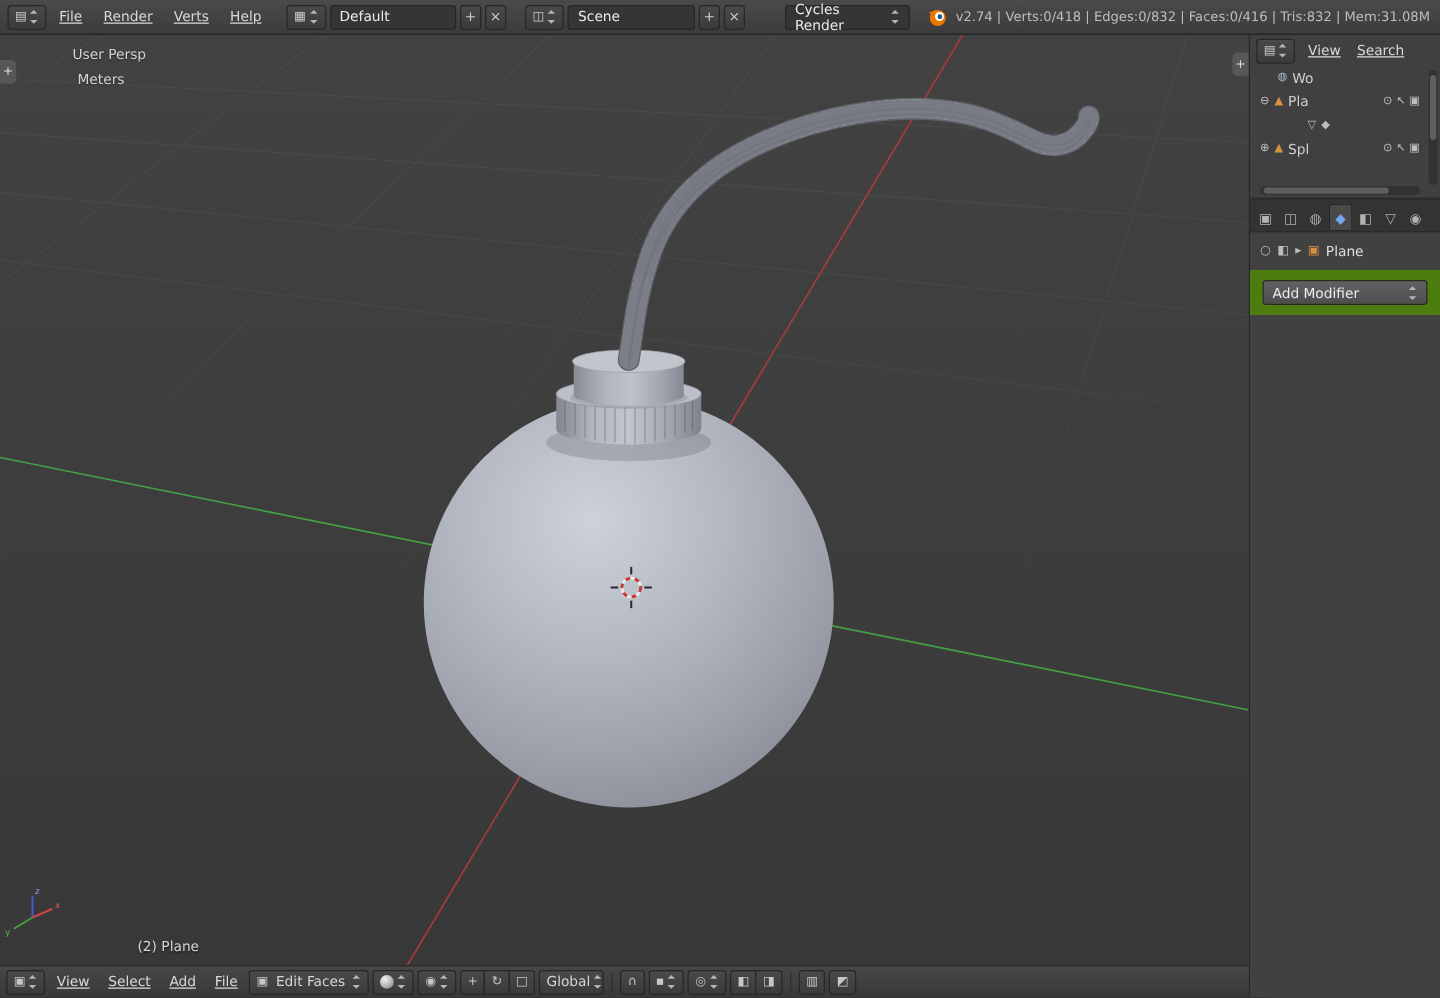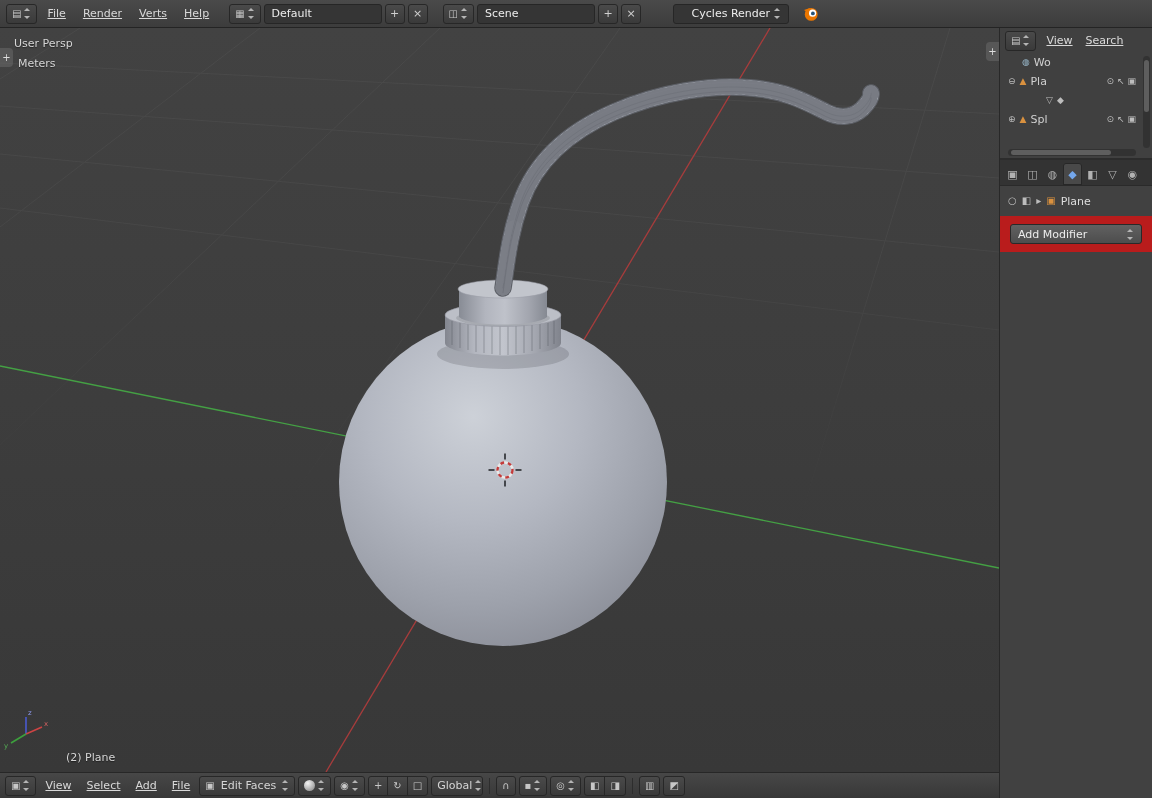--- a/index.html
+++ b/index.html
@@ -17,21 +17,21 @@
   .fld.engine{width:116px;justify-content:flex-end;margin-left:29px;}
   .dda{width:7px;height:11px;position:relative;display:inline-block;flex:0 0 auto;}
   .dda::before{content:"";position:absolute;left:0;top:0;border:3.5px solid transparent;border-bottom-color:#b5b5b5;border-top-width:0;}
   .dda::after{content:"";position:absolute;left:0;bottom:0;border:3.5px solid transparent;border-top-color:#b5b5b5;border-bottom-width:0;}
   .gly{font-size:10px;line-height:1;color:#c7c7c7;}
   .stats{margin-left:auto;font-size:10.5px;color:#bdbdbd;white-space:nowrap;padding-right:2px;}
   .main{display:flex;height:770px;}
   
   .viewport{position:relative;width:999px;height:770px;flex:0 0 auto;overflow:hidden;background:#3c3c3c;}
   .viewport svg{position:absolute;left:0;top:0;}
-  .ov{position:absolute;font-size:11px;color:#d6d6d6;text-shadow:0 1px 1px rgba(0,0,0,.45);pointer-events:none;}
+  .ov{position:absolute;font-size:11px;color:#d6d6d6;text-shadow:0 1px 1px rgba(0,0,0,.45);pointer-events:none;margin-left:44px;}
   .regiontab{position:absolute;width:13px;height:19px;background:rgba(105,105,105,.55);color:#ddd;font-size:10px;
     display:flex;align-items:center;justify-content:center;}
   .regiontab.left{left:0;top:20px;border-radius:0 4px 4px 0;}
   .regiontab.right{right:0;top:14px;border-radius:4px 0 0 4px;}
   .vfooter{position:absolute;left:0;bottom:0;width:100%;height:26px;box-sizing:border-box;display:flex;align-items:center;gap:3px;
     padding:0 5px;background:linear-gradient(#474747,#383838);border-top:1px solid #272727;}
   .vfooter .menu{line-height:24px;padding:0 6px;}
   .grp{display:inline-flex;}
   .grp .hbtn{border-radius:0;margin-left:-1px;}
   .grp .hbtn:first-child{border-radius:3px 0 0 3px;margin-left:0;}
@@ -50,21 +50,21 @@
   .orowicons{margin-left:auto;display:inline-flex;gap:3px;}
   .vscroll{position:absolute;right:2px;top:28px;width:7px;height:92px;background:#323232;border-radius:4px;}
   .vscroll .thumb{position:absolute;left:1px;top:4px;width:5px;height:52px;background:#5e5e5e;border-radius:3px;}
   .hscroll{position:absolute;left:8px;right:16px;bottom:2px;height:7px;background:#323232;border-radius:4px;}
   .hscroll .thumb{position:absolute;top:1px;left:3px;height:5px;width:78%;background:#5e5e5e;border-radius:3px;}
   .ptabs{height:25px;background:#333333;display:flex;align-items:flex-end;gap:1px;padding:0 3px;border-bottom:1px solid #2a2a2a;}
   .ptab{width:19px;height:22px;display:flex;align-items:center;justify-content:center;font-size:11px;color:#b2b2b2;border-radius:3px 3px 0 0;}
   .ptab.sel{background:#494949;color:#74a7ec;box-shadow:inset 0 0 0 1px #272727;}
   .pcrumb{height:30px;display:flex;align-items:center;gap:5px;padding:0 8px;font-size:11px;color:#dedede;background:#414141;}
   .pcrumb .oic{font-size:10px;}
-  .ppanel{padding:8px 10px;background:#b91c1c;}
+  .ppanel{padding:8px 10px;background:#4d7c0f;}
   .addmod{width:100%;height:20px;box-sizing:border-box;display:flex;align-items:center;justify-content:space-between;padding:0 7px;
     background:linear-gradient(#616161,#4d4d4d);border:1px solid #292929;border-radius:3px;color:#ececec;font-size:11px;font-family:inherit;}
   .pfill{flex:1;background:#414141;}
   .blogo{width:17px;height:17px;margin:0 4px 0 10px;flex:0 0 auto;}
 </style>
 </head>
 <body>
 
 <div class="topbar">
   <div class="hbtn">
@@ -97,20 +97,21 @@
     <span class="dda"></span>
   </div>
 
   <svg class="blogo" viewBox="0 0 17 17">
     <path d="M2 5 L8 3 L6 8 Z" fill="#ea7600"></path>
     <circle cx="9.2" cy="9.4" r="6.4" fill="#ea7600"></circle>
     <circle cx="10.6" cy="8.2" r="3.6" fill="#ffffff"></circle>
     <circle cx="10.9" cy="8.4" r="1.9" fill="#24537a"></circle>
   </svg>
 
+  <span class="stats">v2.74 | Verts:0/418 | Edges:0/832 | Faces:0/416 | Tris:832 | Mem:31.08M</span>
 </div>
 
 <div class="main">
 
   <div class="viewport">
     <svg width="999" height="744" viewBox="0 0 999 744">
       <defs>
         <linearGradient id="bgGrad" x1="0" y1="0" x2="0" y2="1">
           <stop offset="0" stop-color="#424242"></stop>
           <stop offset="0.5" stop-color="#3d3d3d"></stop>

